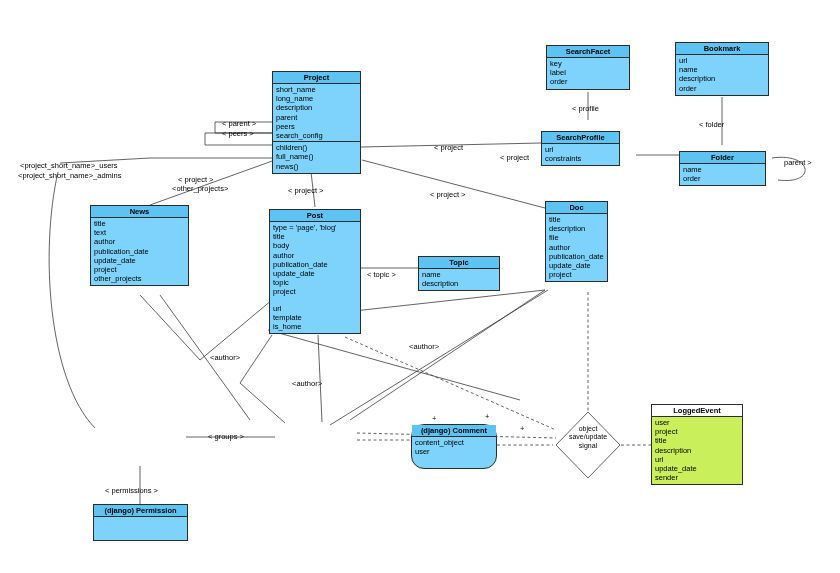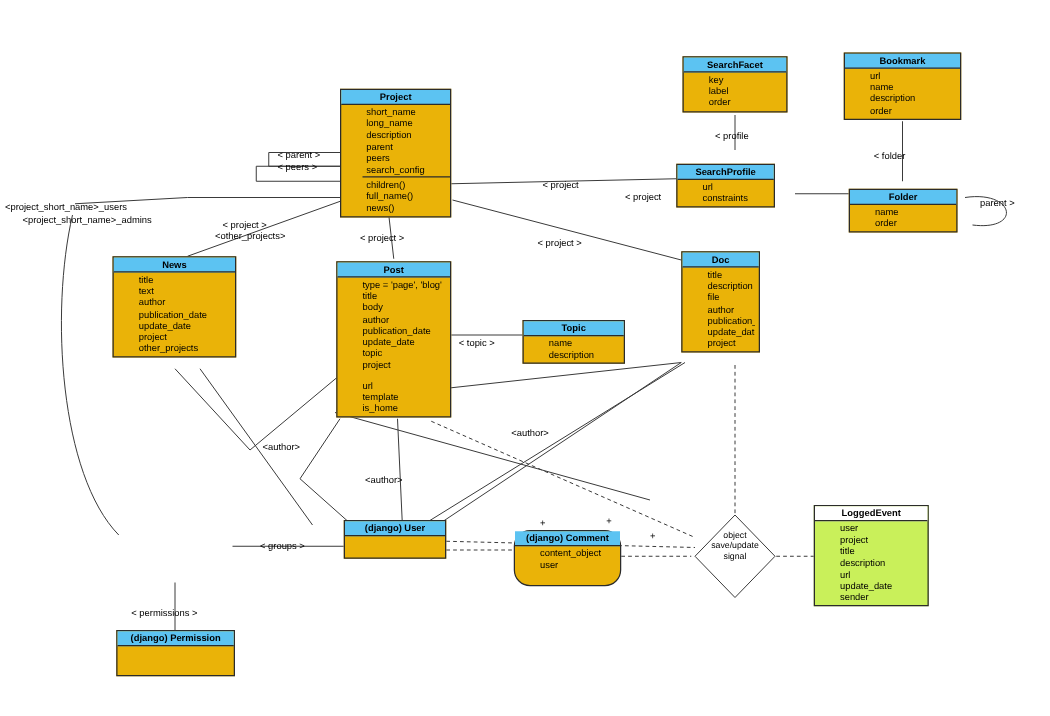--- a/index.html
+++ b/index.html
@@ -12,39 +12,38 @@
     width: 840px;
     height: 573px;
     font-family: "Liberation Sans", sans-serif;
     background: #ffffff;
     overflow: hidden;
   }
   .node {
     position: absolute;
     box-sizing: border-box;
     border: 1px solid #2b2b2b;
-    background: #eab308;
+    background: #7dd3fc;
     font-size: 7.5px;
     line-height: 9.2px;
     color: #000;
   }
   .node .title {
     text-align: center;
     font-weight: bold;
     font-size: 7.5px;
     padding: 1px 2px 1px 2px;
     border-bottom: 1px solid #2b2b2b;
     background: #5cc3f2;
     line-height: 9px;
     white-space: nowrap;
     overflow: hidden;
   }
   .node .attrs {
     padding: 1px 3px 2px 3px;
-    margin-left: 17px;
   }
   .node .attrs div {
     white-space: nowrap;
     overflow: hidden;
   }
   .node .sep {
     border-top: 1px solid #2b2b2b;
     margin: 1px -3px 1px -3px;
     height: 0;
     padding: 0;
@@ -265,24 +264,20 @@
       <div>project</div>
     </div>
   </div>
 
 
   <div class="node empty-body" style="left:93px; top:504px; width:95px;">
     <div class="title">(django) Permission</div>
     <div class="attrs"></div>
   </div>
 
-  <div class="node empty-body" style="left:275px; top:416px; width:82px;">
-    <div class="title">(django) User</div>
-    <div class="attrs" style="min-height:14px;"></div>
-  </div>
 
   <div class="node" style="left:411px; top:424px; width:86px;border-radius:13px;">
     <div class="title">(django) Comment</div>
     <div class="attrs" style="min-height:28px;">
       <div>content_object</div>
       <div>user</div>
     </div>
   </div>
 
   <div class="node green" style="left:651px; top:404px; width:92px;">
@@ -308,21 +303,21 @@
   <div class="edgelabel" style="left:699px; top:120px;">&lt; folder</div>
   <div class="edgelabel" style="left:784px; top:158px;">parent &gt;</div>
   <div class="edgelabel" style="left:222px; top:119px;text-align:right;">&lt; parent &gt;</div>
   <div class="edgelabel" style="left:222px; top:129px;">&lt; peers &gt;</div>
   <div class="edgelabel" style="left:434px; top:143px;">&lt; project</div>
   <div class="edgelabel" style="left:500px; top:153px;">&lt; project</div>
   <div class="edgelabel" style="left:430px; top:190px;">&lt; project &gt;</div>
   <div class="edgelabel" style="left:178px; top:175px;">&lt; project &gt;</div>
   <div class="edgelabel" style="left:172px; top:184px;">&lt;other_projects&gt;</div>
   <div class="edgelabel" style="left:288px; top:186px;">&lt; project &gt;</div>
-  <div class="edgelabel" style="left:4px; top:161px;text-align:right;">&lt;project_short_name&gt;_users</div>
+  <div class="edgelabel" style="left:20px; top:161px;text-align:right;">&lt;project_short_name&gt;_users</div>
   <div class="edgelabel" style="left:18px; top:171px;">&lt;project_short_name&gt;_admins</div>
   <div class="edgelabel" style="left:367px; top:270px;">&lt; topic &gt;</div>
   <div class="edgelabel" style="left:210px; top:353px;">&lt;author&gt;</div>
   <div class="edgelabel" style="left:409px; top:342px;">&lt;author&gt;</div>
   <div class="edgelabel" style="left:292px; top:379px;">&lt;author&gt;</div>
   <div class="edgelabel" style="left:208px; top:432px;">&lt; groups &gt;</div>
   <div class="edgelabel" style="left:105px; top:486px;text-align:right;">&lt; permissions &gt;</div>
   <div class="edgelabel" style="left:432px; top:414px;">+</div>
   <div class="edgelabel" style="left:485px; top:412px;">+</div>
   <div class="edgelabel" style="left:520px; top:424px;">+</div>

